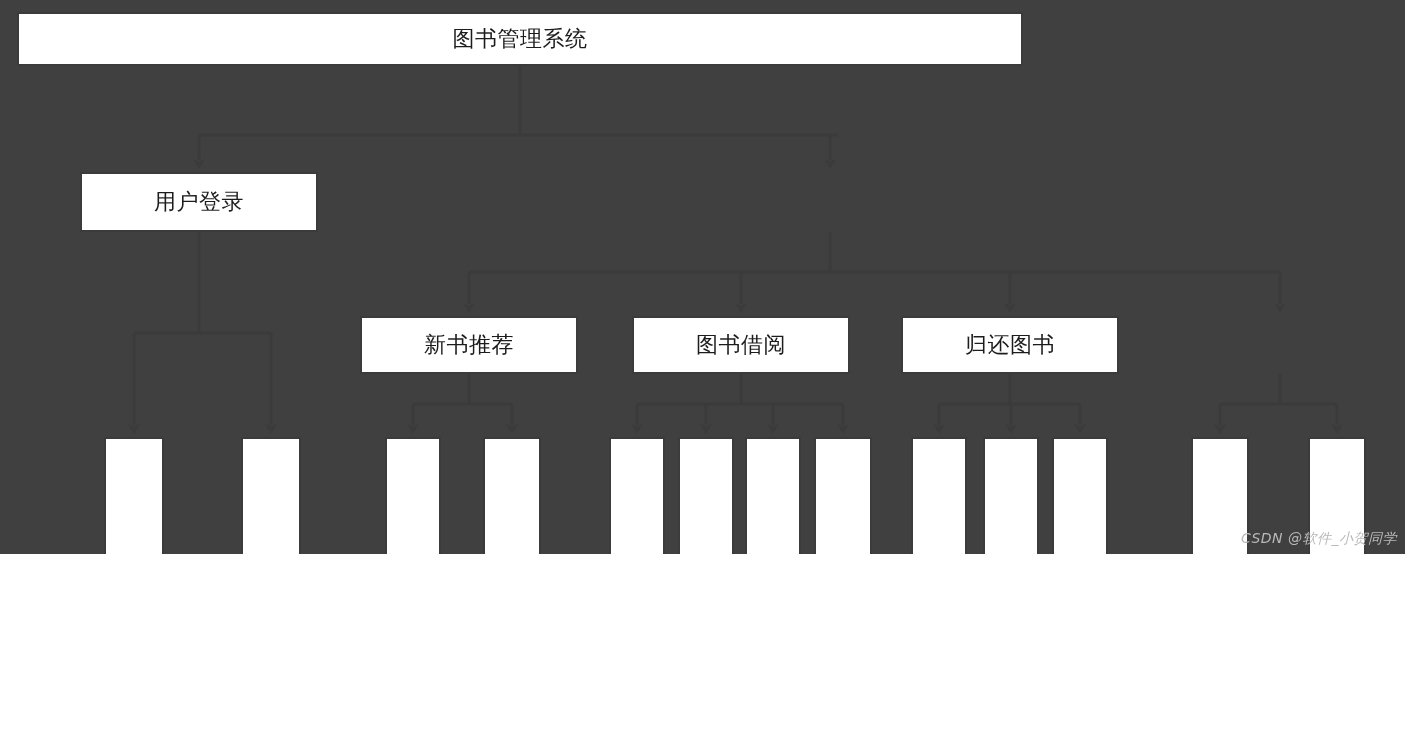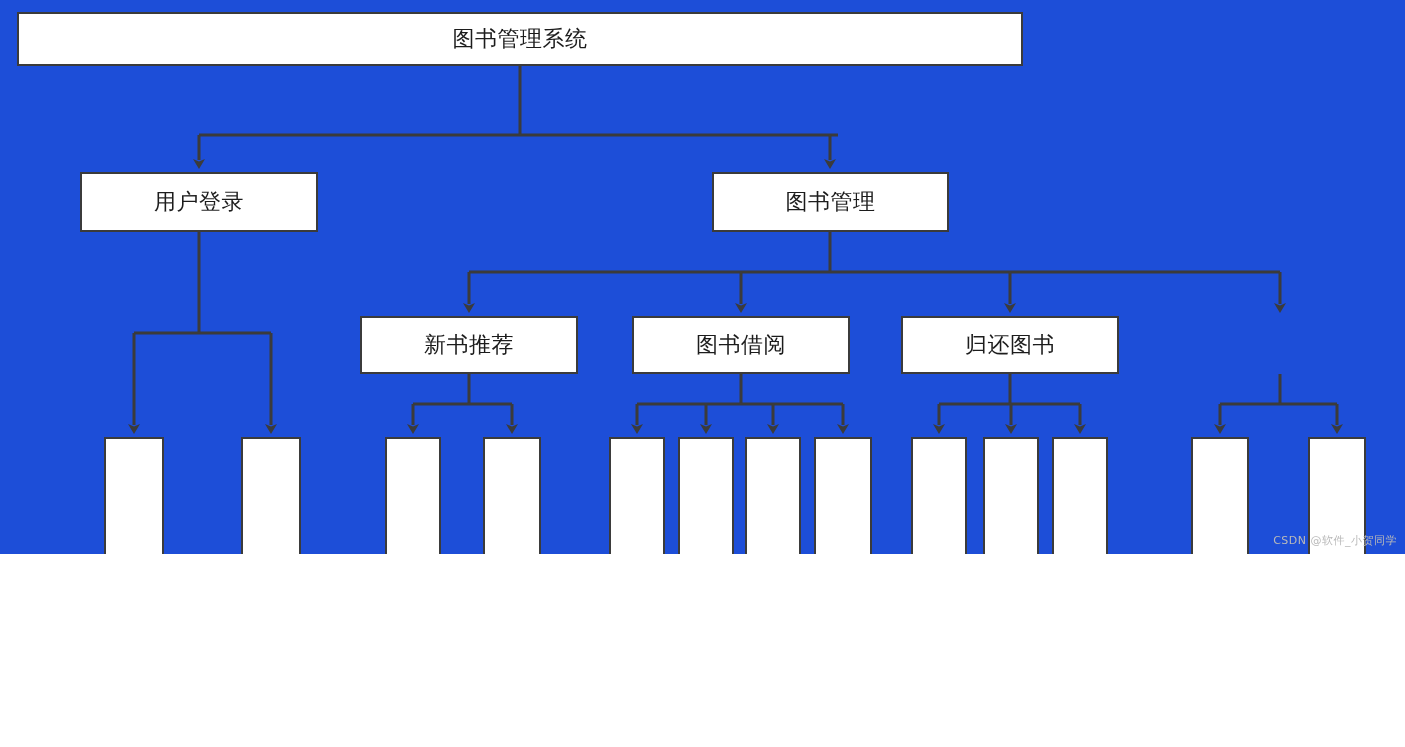--- a/index.html
+++ b/index.html
@@ -7,21 +7,21 @@
     padding: 0;
     background: #ffffff;
   }
   body {
     font-family: "DejaVu Sans", "Liberation Sans", sans-serif;
   }
   #canvas {
     position: relative;
     width: 1405px;
     height: 554px;
-    background: #1d4ed8;
+    background: #404040;
     overflow: hidden;
   }
   svg.wires {
     position: absolute;
     left: 0;
     top: 0;
     width: 1405px;
     height: 747px;
     pointer-events: none;
   }
@@ -51,24 +51,25 @@
     letter-spacing: 1px;
   }
   .node.vert .lbl {
     writing-mode: vertical-rl;
     text-orientation: upright;
   }
   .watermark {
     position: absolute;
     right: 8px;
     bottom: 6px;
-    font-size: 11px;
+    font-size: 14px;
     color: #b9b9b9;
     letter-spacing: 0.5px;
     white-space: nowrap;
+    font-style: italic;
   }
 </style>
 </head>
 <body>
 
 <div id="canvas">
 
   <svg class="wires" viewBox="0 0 1405 747" xmlns="http://www.w3.org/2000/svg">
     <defs>
       <marker id="arrow" markerWidth="10" markerHeight="12" refX="1" refY="6" orient="auto" markerUnits="userSpaceOnUse">
@@ -119,23 +120,20 @@
     </g>
   </svg>
 
   <div class="node horiz" style="left:17px; top:12px; width:1006px; height:54px;">
     <span class="lbl">图书管理系统</span>
   </div>
 
   <div class="node horiz" style="left:80px; top:172px; width:238px; height:60px;">
     <span class="lbl">用户登录</span>
   </div>
-  <div class="node horiz" style="left:712px; top:172px; width:237px; height:60px;">
-    <span class="lbl">图书管理</span>
-  </div>
 
   <div class="node horiz" style="left:360px; top:316px; width:218px; height:58px;">
     <span class="lbl">新书推荐</span>
   </div>
   <div class="node horiz" style="left:632px; top:316px; width:218px; height:58px;text-align:center;">
     <span class="lbl">图书借阅</span>
   </div>
   <div class="node horiz" style="left:901px; top:316px; width:218px; height:58px;">
     <span class="lbl">归还图书</span>
   </div>

